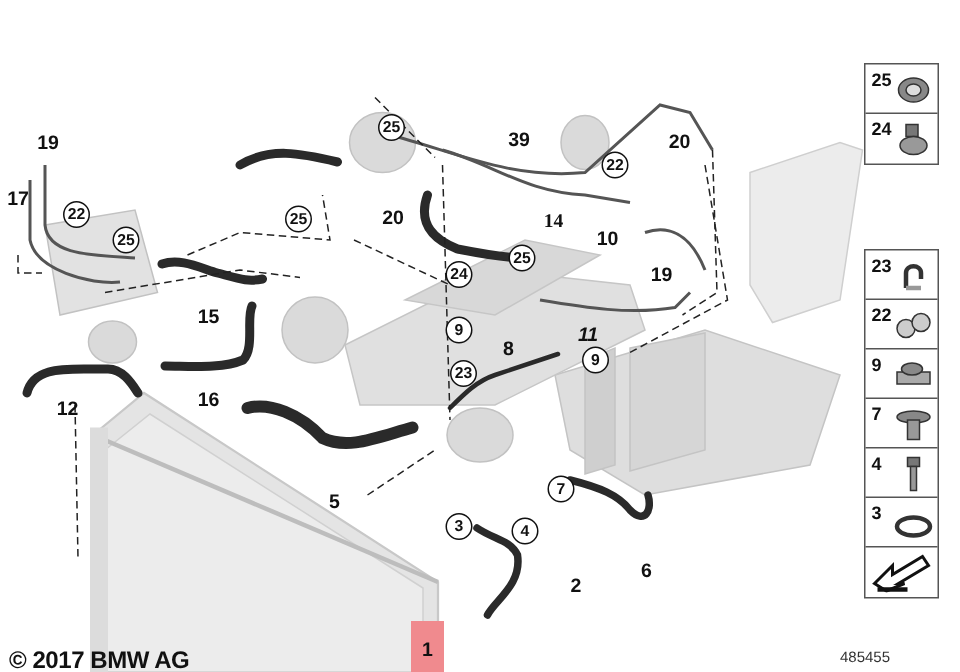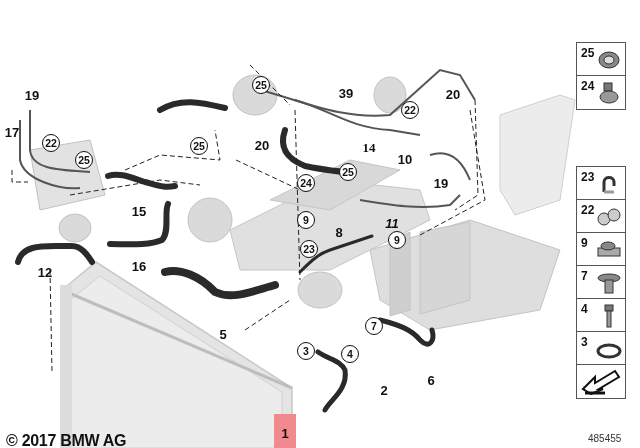--- a/index.html
+++ b/index.html
@@ -3,21 +3,21 @@
 <meta charset="utf-8">
 <style>
   html, body { margin:0; padding:0; background:#ffffff; }
   body { width:640px; height:448px; position:relative; overflow:hidden; font-family:"Liberation Sans", sans-serif; }
   #diagram { position:absolute; left:0; top:0; width:640px; height:448px; }
   .callout { position:absolute; font-weight:bold; font-size:13px; color:#111; line-height:1; transform:translate(-50%,-50%); }
   .callout-circ { position:absolute; width:18px; height:18px; border:1.5px solid #111; border-radius:50%; background:#fff;
     font-weight:bold; font-size:10.5px; color:#111; display:flex; align-items:center; justify-content:center; transform:translate(-50%,-50%); box-sizing:border-box; }
   .highlight { position:absolute; left:274px; top:414px; width:22px; height:34px; background:#f08a8e; }
   .copyright { position:absolute; left:6px; top:432px; font-size:16px; font-weight:bold; color:#111; letter-spacing:-0.3px; }
-  .diagram-id { position:absolute; left:588px; top:433px; font-size:10px; color:#333; }
+  .diagram-id { position:absolute; left:560px; top:433px; font-size:10px; color:#333; }
   .legend-box { position:absolute; left:576px; width:50px; border:1px solid #555; background:#fff; box-sizing:border-box; }
   .legend-cell { position:relative; height:33px; border-bottom:1px solid #555; box-sizing:border-box; }
   .legend-cell:last-child { border-bottom:none; }
   .legend-num { position:absolute; left:4px; top:3px; font-weight:bold; font-size:12px; color:#111; }
   .legend-icon { position:absolute; right:3px; top:5px; width:26px; height:24px; }
 </style>
 </head>
 <body>
 
 <svg id="diagram" viewBox="0 0 640 448" xmlns="http://www.w3.org/2000/svg">

